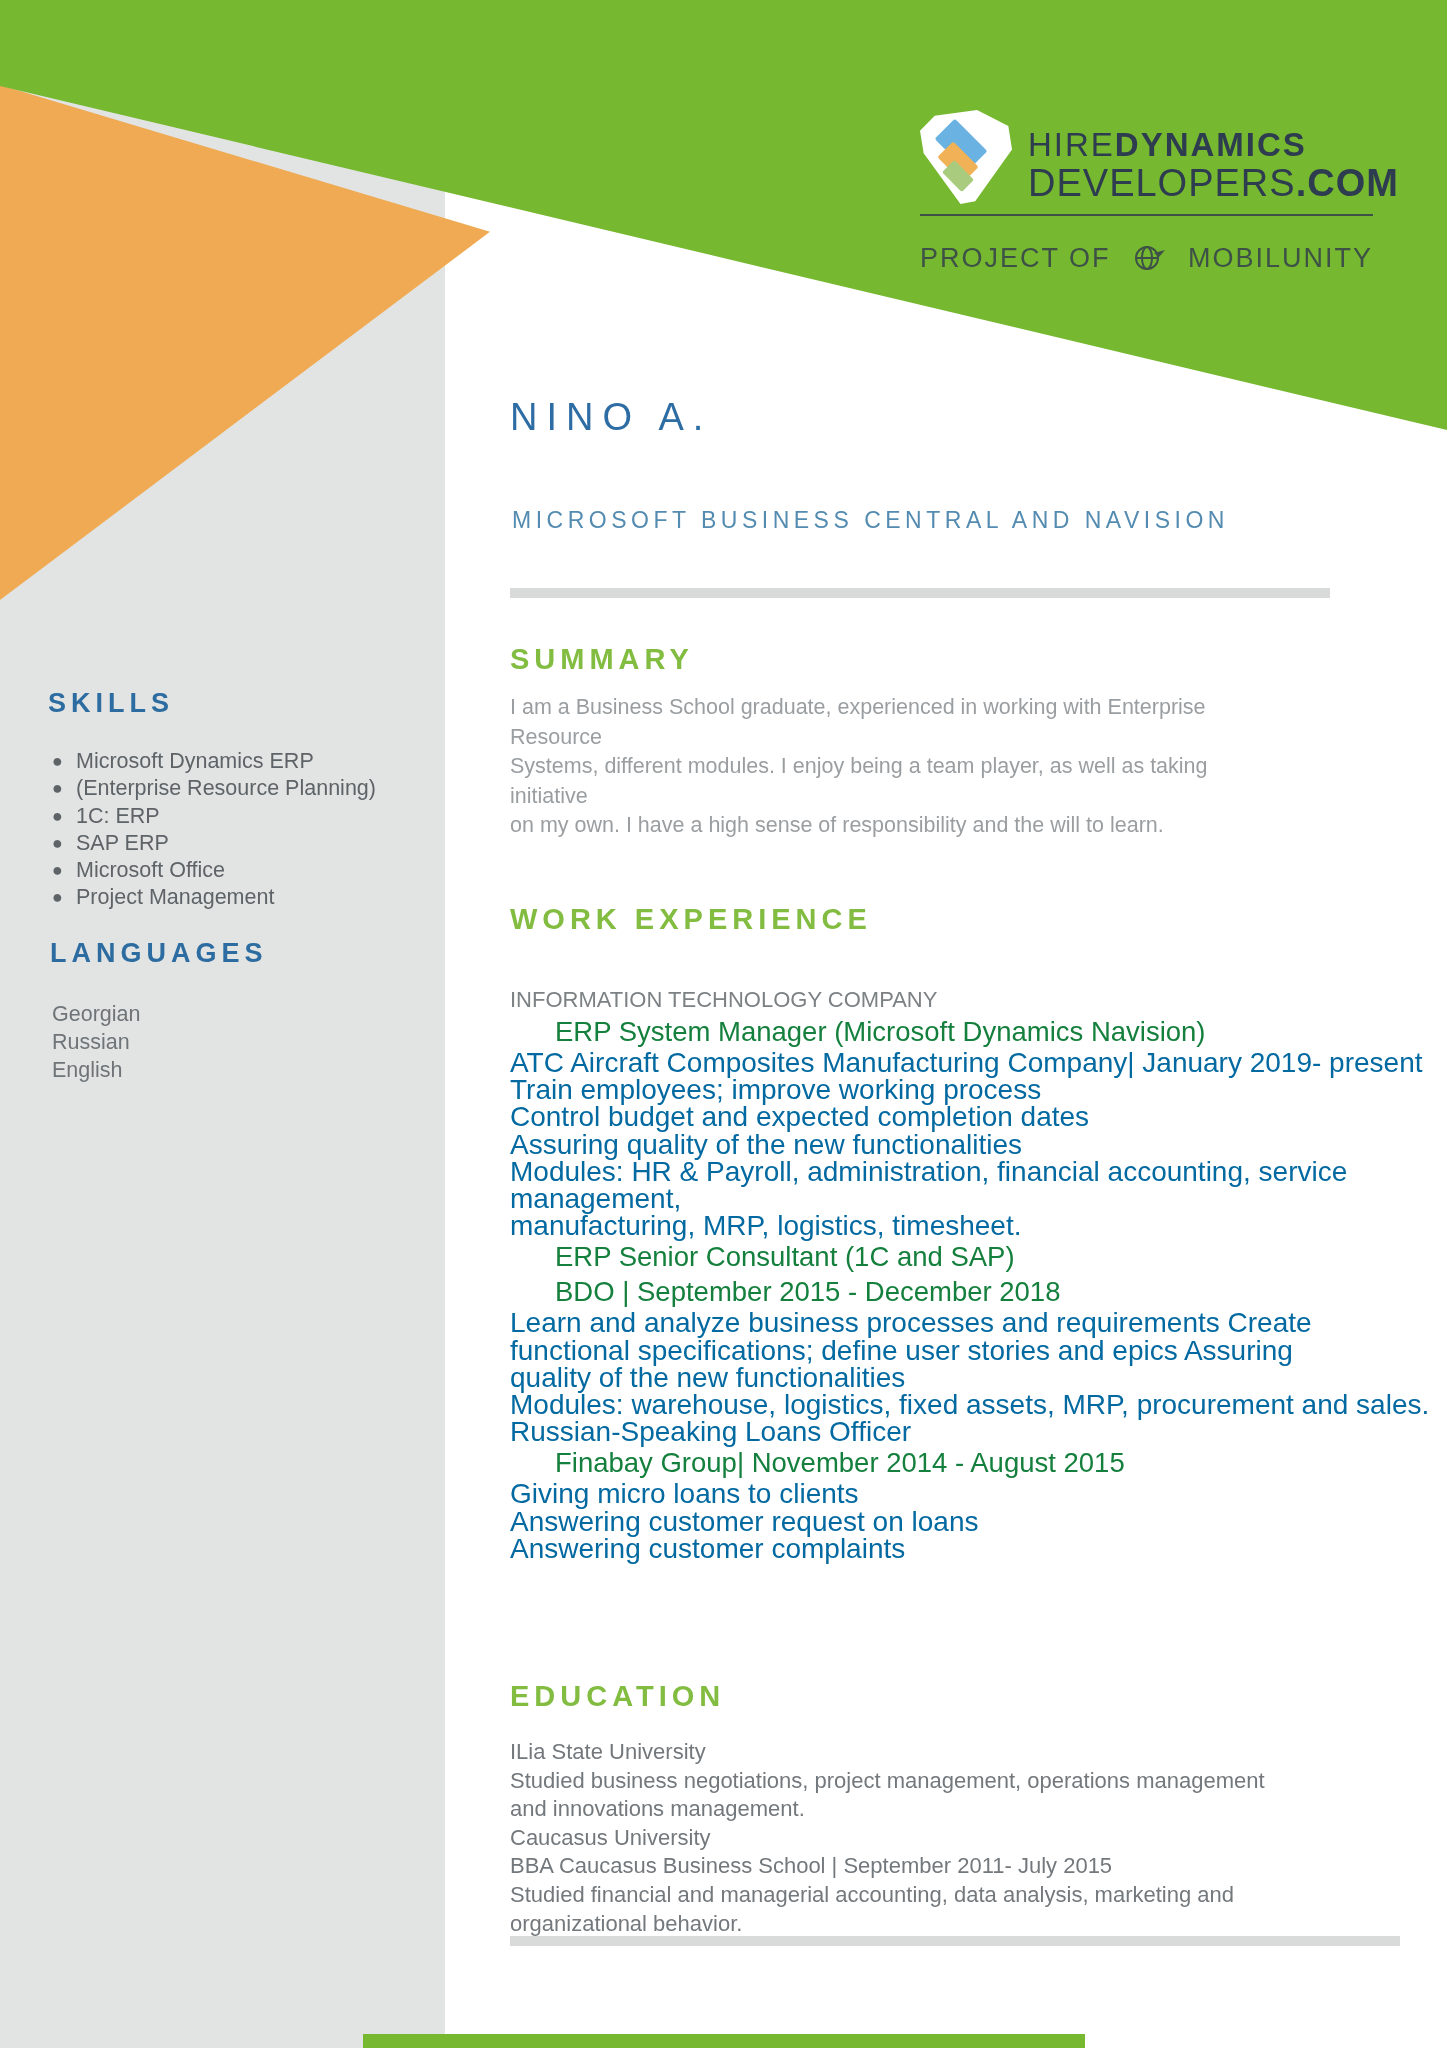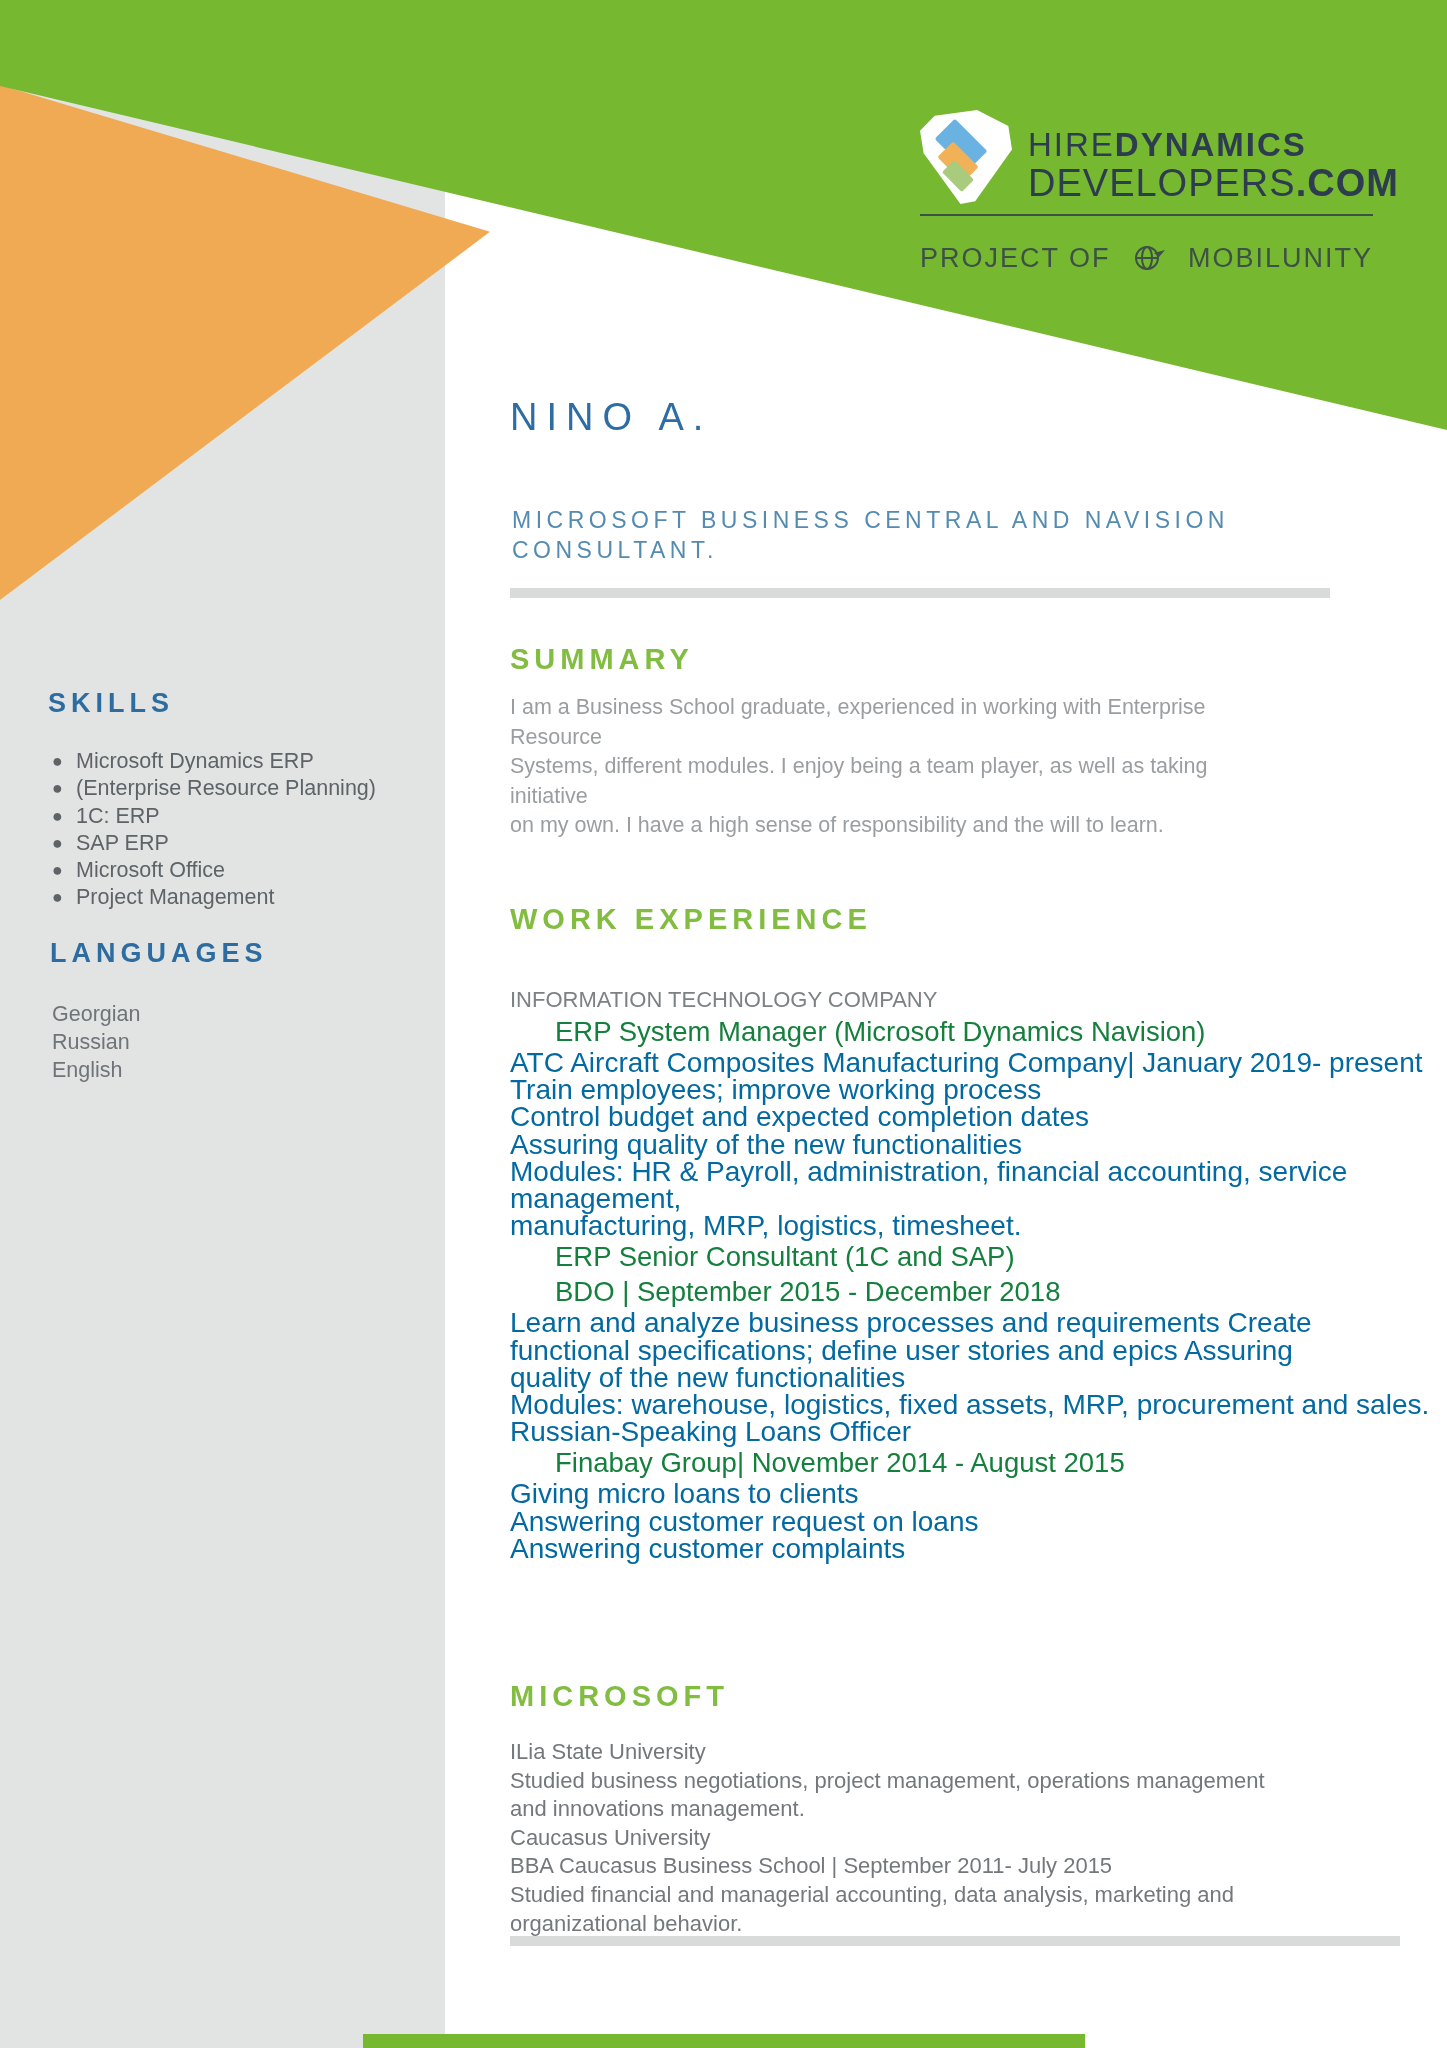--- a/index.html
+++ b/index.html
@@ -103,21 +103,20 @@
           <path d="M22 12 L33 9 L27 16 Z" fill="#3d5146" stroke="none"></path>
         </g>
       </svg>
       <span>MOBILUNITY</span>
     </div>
   </div>
 
   <div class="name">NINO A.</div>
   <div class="job-title">
     <div>MICROSOFT BUSINESS CENTRAL AND NAVISION</div>
-    <div>CONSULTANT.</div>
   </div>
   <div class="divider top"></div>
 
   <div class="side-heading skills-heading">SKILLS</div>
   <div class="skills-list">
 
       <div class="skill-item">
         <span class="skill-bullet">●</span>
         <span>Microsoft Dynamics ERP</span>
       </div>
@@ -209,21 +208,21 @@
 
       <div class="row-title">Finabay Group| November 2014 - August 2015</div>
 
       <div class="row-body">Giving micro loans to clients</div>
 
       <div class="row-body">Answering customer request on loans</div>
 
       <div class="row-body">Answering customer complaints</div>
     </div>
 
-  <div class="sec-heading education-heading">MICROSOFT</div>
+  <div class="sec-heading education-heading">EDUCATION</div>
   <div class="education-body">
 
       <div class="education-line">ILia State University</div>
 
       <div class="education-line">Studied business negotiations, project management, operations management</div>
 
       <div class="education-line">and innovations management.</div>
 
       <div class="education-line">Caucasus University</div>
 

